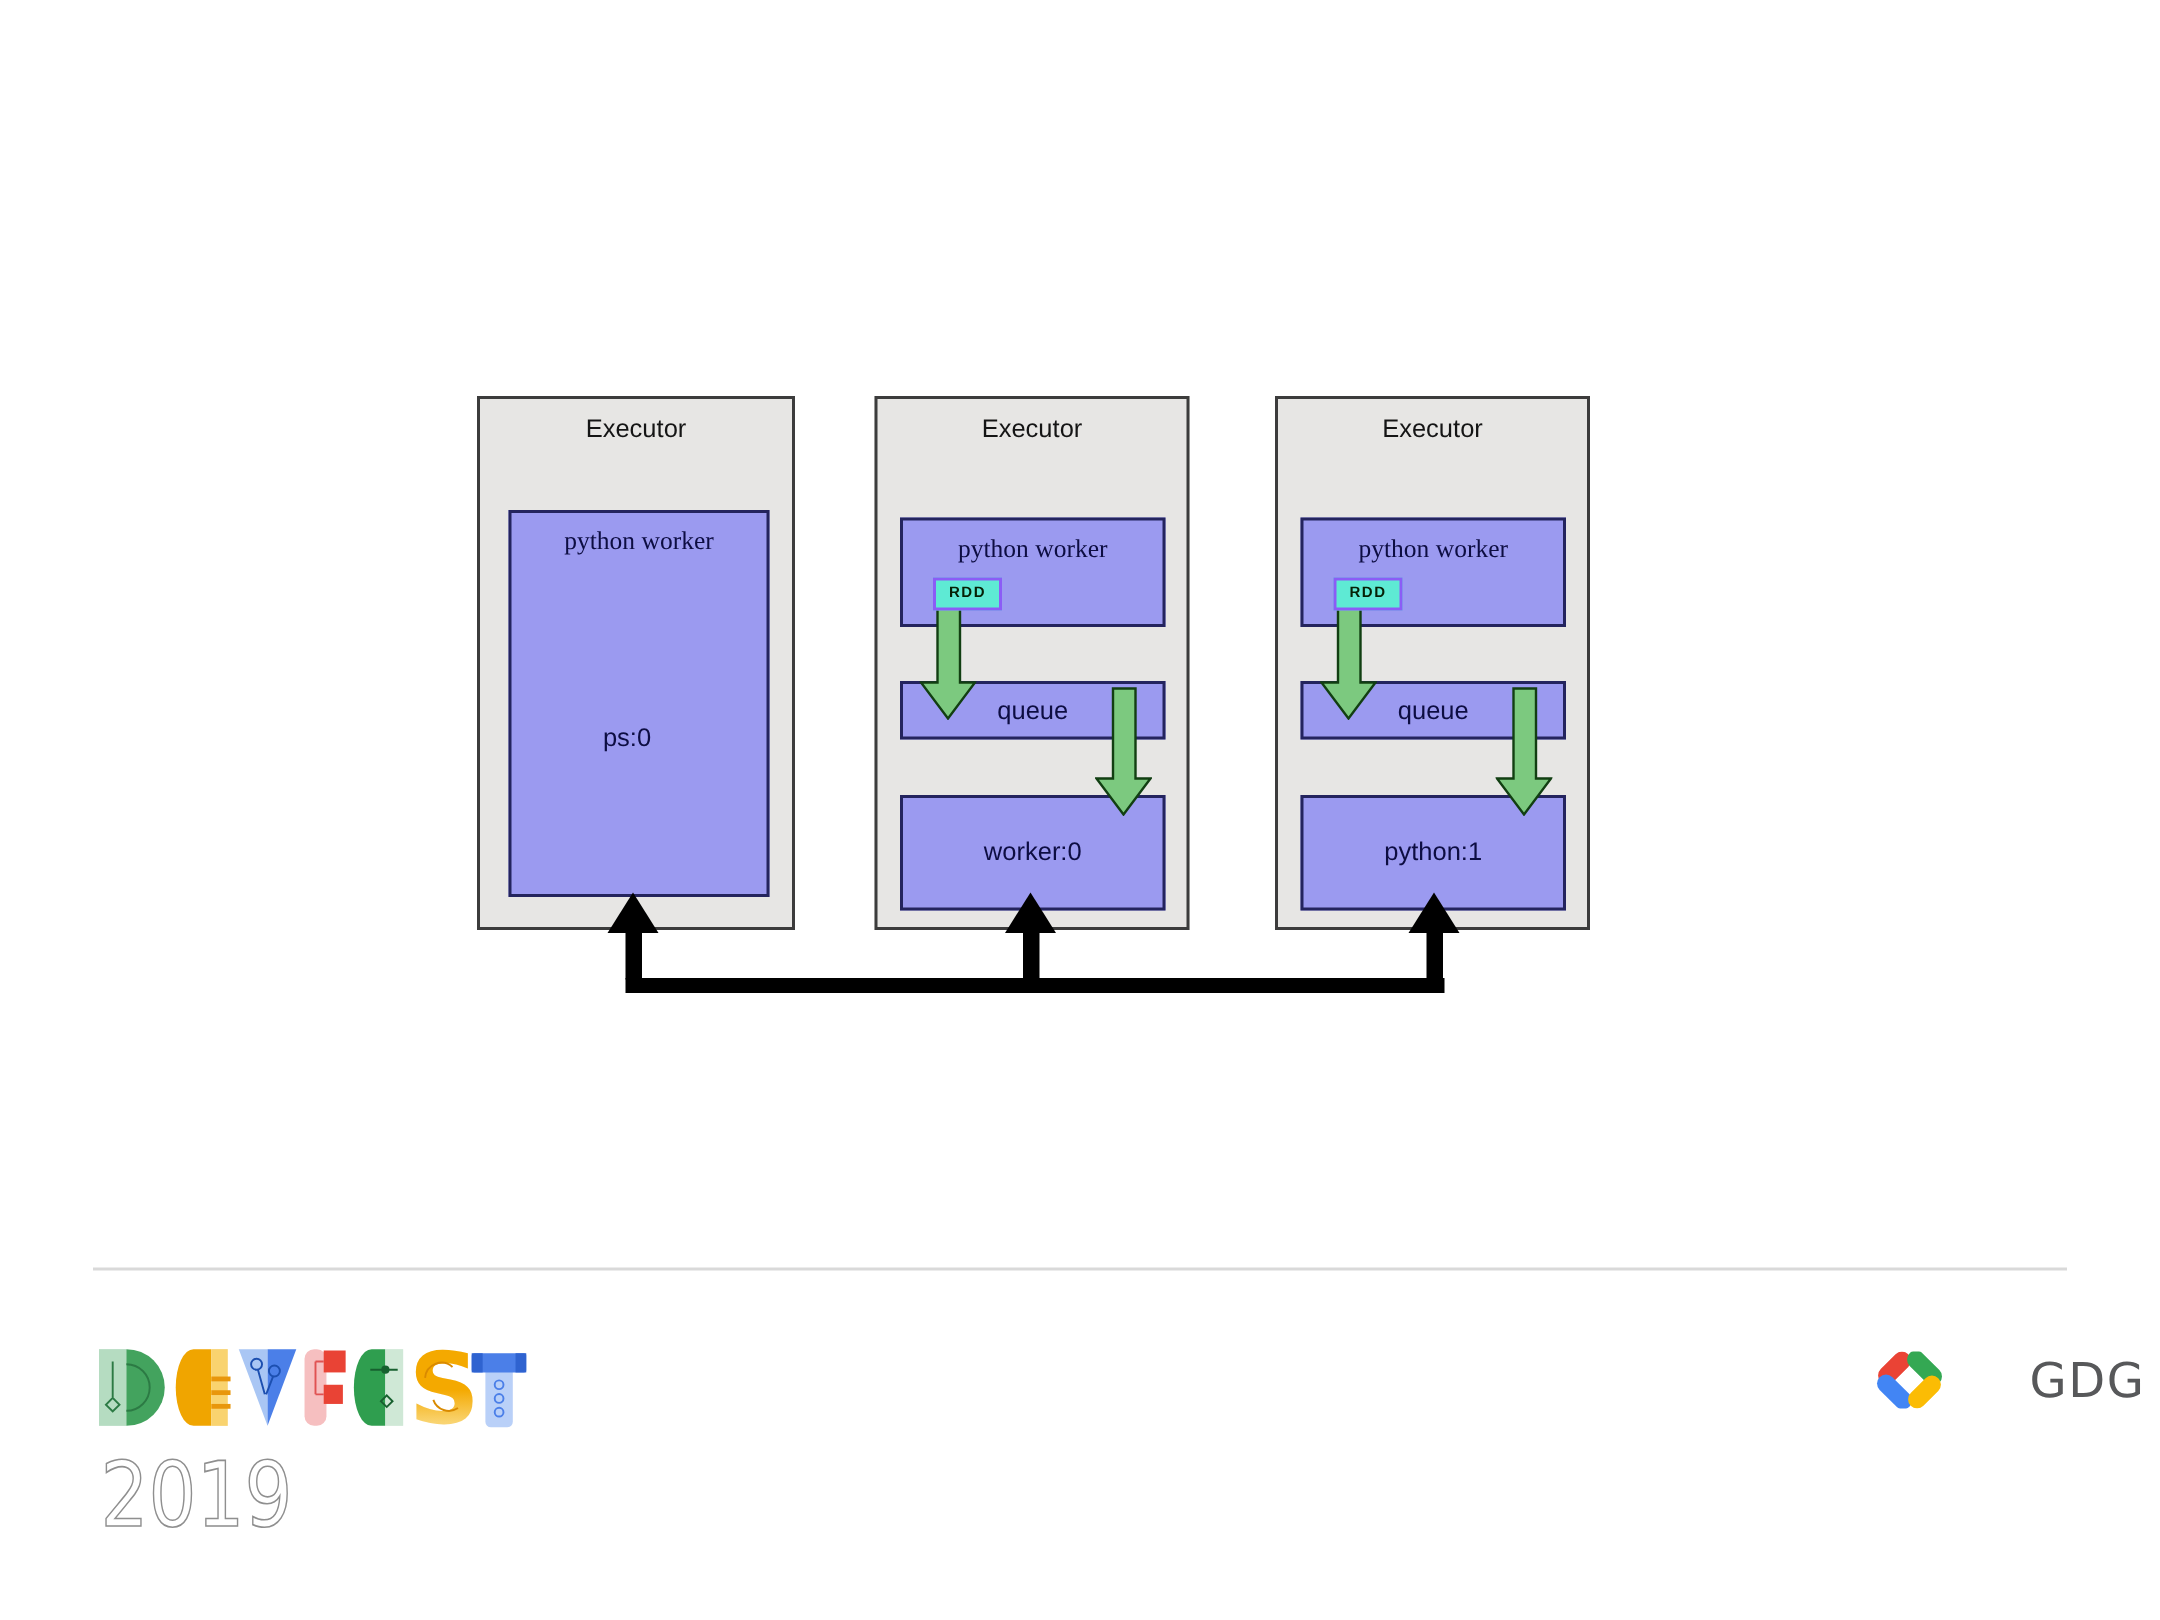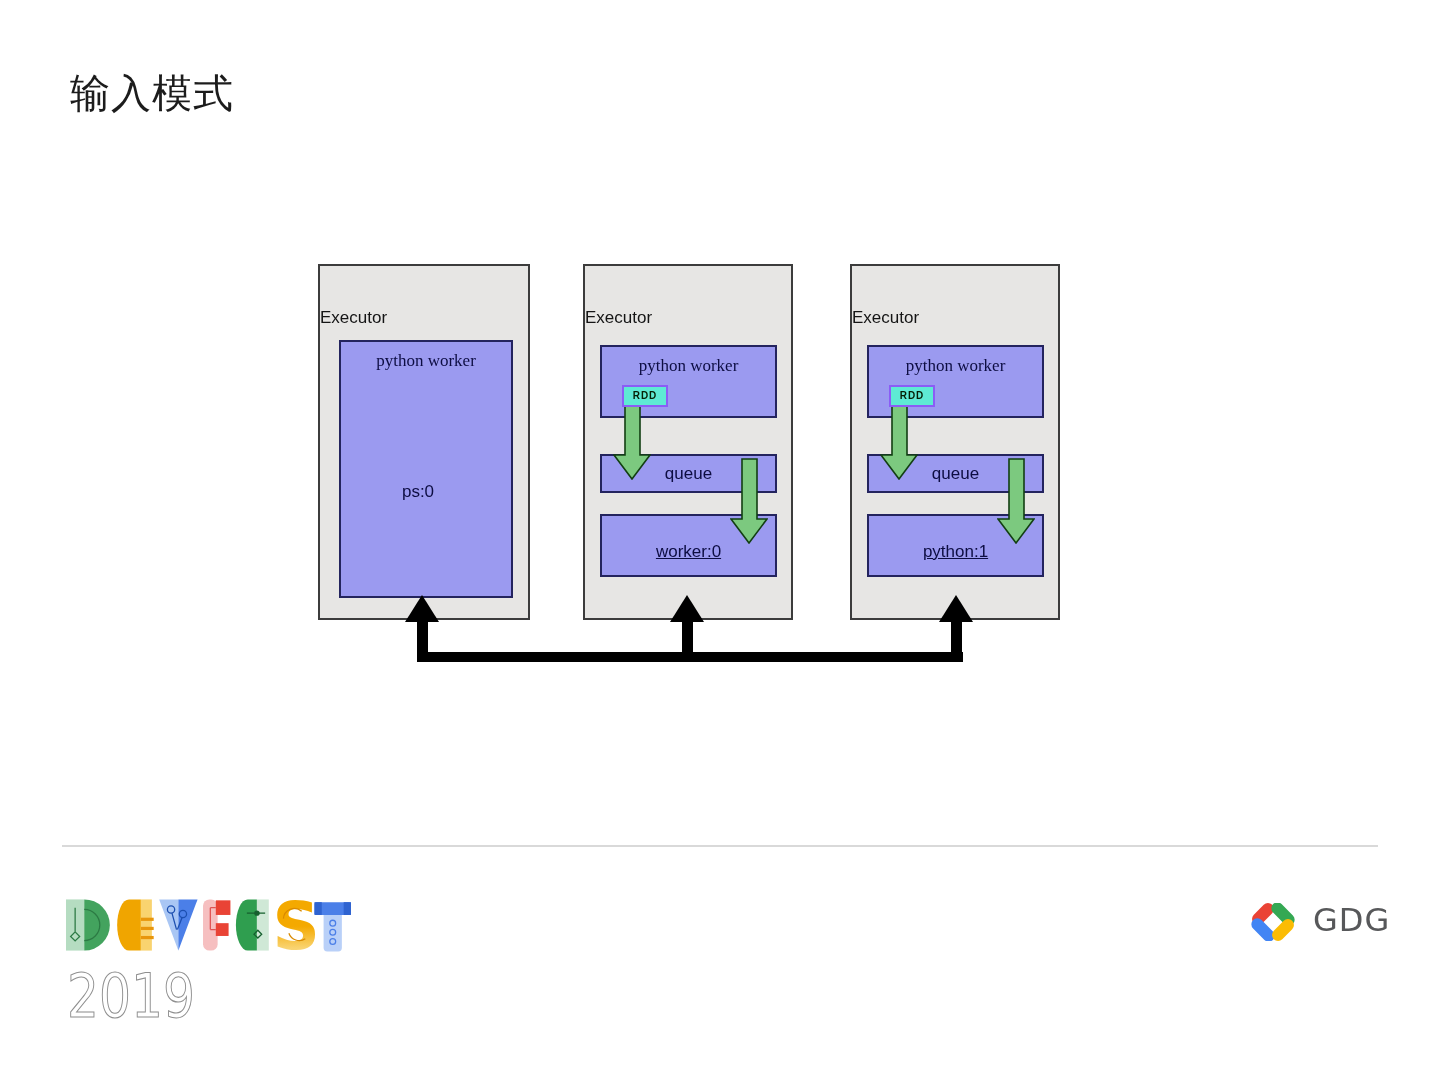--- a/index.html
+++ b/index.html
@@ -23,41 +23,41 @@
 
   .executor {
     position:absolute; top:0; height:356px; width:212px;
     background:#e7e6e4; border:2px solid #3c3c3c;
   }
   .exec-1 { left:0; }
   .exec-2 { left:265px; width:210px; }
   .exec-3 { left:532px; width:210px; }
 
   .exec-title {
-    position:absolute; left:0; right:0; top:42px; 
+    position:absolute; left:0; right:0; top:10px; text-align:center;
     font-family:"Liberation Sans", sans-serif;
     font-size:17px; color:#151515;
   }
 
   .pbox {
     position:absolute; background:#9b9af0; border:2px solid #24245e;
     font-family:"Liberation Sans", sans-serif; color:#0d0d42; z-index:1;
   }
   .pbox-title { text-align:center; padding-top:9px; font-size:17px;font-family:Liberation Serif, serif; }
 
   .bigbox  { left:19px; top:74px; width:174px; height:258px; }
   .bigbox-center {
     position:absolute; left:0; right:16px; top:140px; text-align:center; font-size:17px;
   }
 
   .pw    { left:15px; top:79px;  width:177px; height:73px; }
   .queue { left:15px; top:188px; width:177px; height:39px;
            text-align:center; line-height:35px; font-size:17px; }
-  .wkr   { left:15px; top:248px; width:177px; height:63px;
-           text-align:center; line-height:72px; font-size:17px;text-decoration:underline; }
+  .wkr   { left:15px; top:264px; width:177px; height:77px;
+           text-align:center; line-height:72px; font-size:17px; }
 
   .rdd {
     position:absolute; left:37px; top:119px; width:46px; height:22px;
     background:#5eead4; border:2px solid #8b5cf6; z-index:4;
     font-family:"Liberation Sans", sans-serif; font-size:10px; font-weight:bold;
     color:#062006; text-align:center; line-height:18px; letter-spacing:1px;
   }
 
   .green-arrow { position:absolute; z-index:3; }
   .ga1 { left:28px;  top:138px; }
@@ -72,30 +72,29 @@
   .bstem.s1 { left:99px; }  .bhead.h1 { left:87px; }
   .bstem.s2 { left:364px; } .bhead.h2 { left:352px; }
   .bstem.s3 { left:633px; } .bhead.h3 { left:621px; }
 
   
   .divider { position:absolute; left:62px; top:845px; width:1316px; height:2px; background:#d9d9d9; }
 
   .devfest-logo { position:absolute; left:66px; top:896px; }
   .devfest-year { position:absolute; left:66px; top:970px; }
 
-  .gdg { position:absolute; left:1247px; top:901px; display:flex; align-items:center; }
+  .gdg { position:absolute; left:1247px; top:901px; display:flex; align-items:flex-start;gap:40px; }
   .gdg-text { margin-left:14px; font-size:32px; color:#57585a; letter-spacing:1px;
               font-family:"DejaVu Sans", sans-serif; padding-bottom:4px; }
 </style>
 </head>
 <body>
 
 <div class="slide">
 
-  <div class="slide-title">输入模式</div>
 
   <div class="diagram">
 
     <div class="executor exec-1">
       <div class="exec-title">Executor</div>
       <div class="pbox bigbox">
         <div class="pbox-title">python worker</div>
         <div class="bigbox-center">ps:0</div>
       </div>
     </div>

